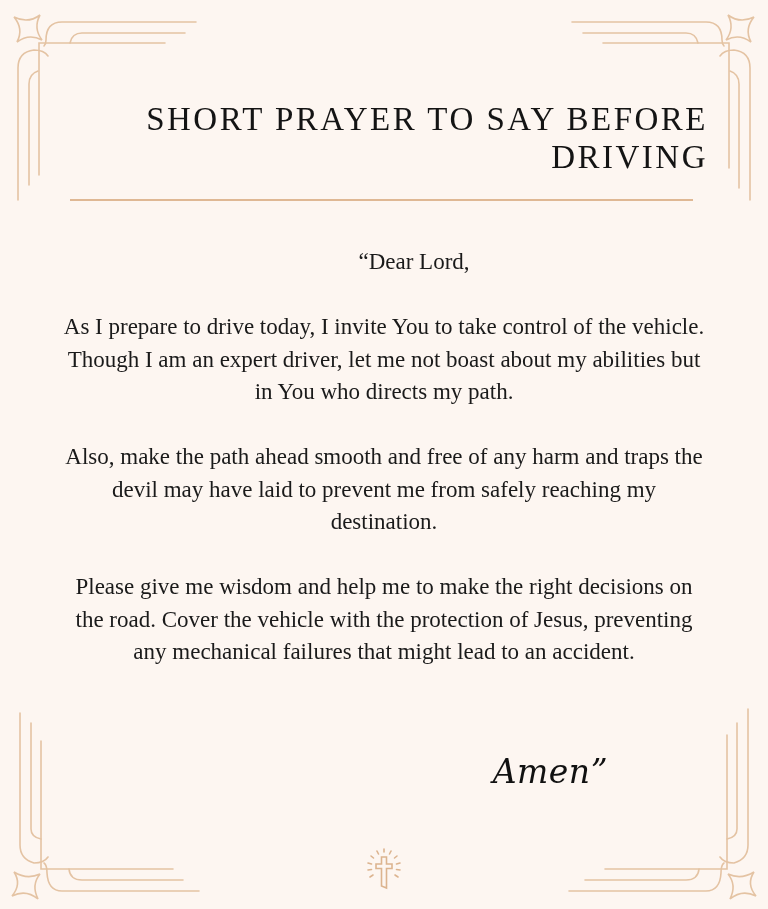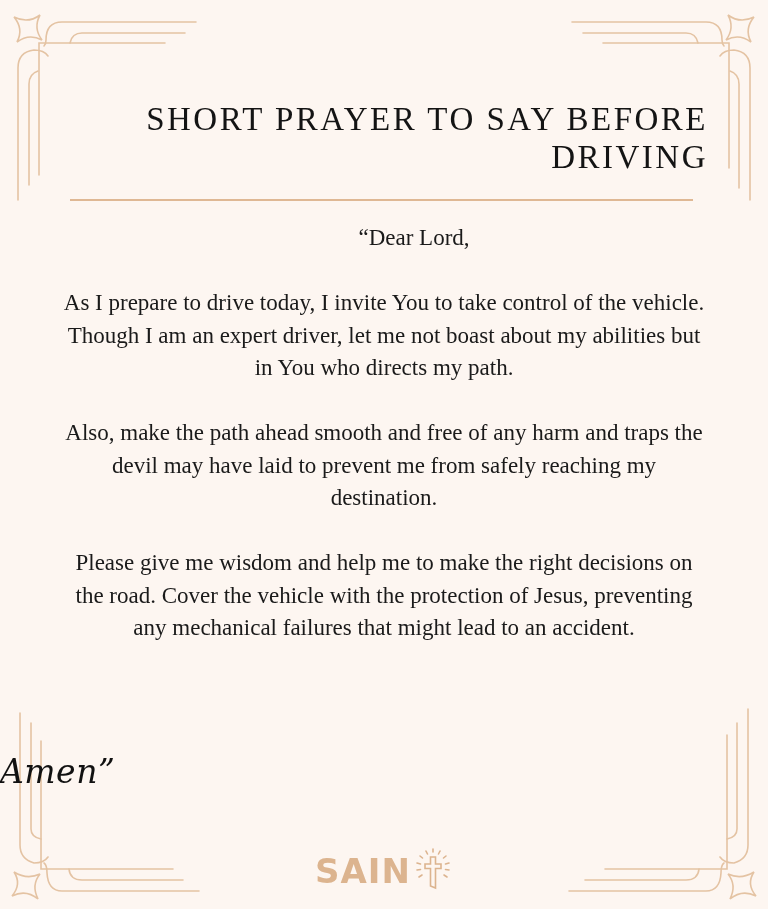--- a/index.html
+++ b/index.html
@@ -52,27 +52,28 @@
       font-family: "Liberation Serif", "DejaVu Serif", serif;
       font-size: 23px;
       line-height: 32.5px;
       color: #1a1a1a;
     }
     .body-text p {
       margin: 0 0 32.5px 0;
     }
     .body-text .greeting {
       margin-left: 60px;
+      margin-top: 24px;
     }
     .amen {
       position: absolute;
       left: 0;
       width: 608px;
       top: 752px;
-      text-align: left;
+      text-align: right;
       font-family: "DejaVu Serif", serif;
       font-style: italic;
       font-size: 33px;
       color: #111;
       letter-spacing: 0.5px;
     }
     .logo {
       position: absolute;
       top: 848px;
       left: 0;
@@ -142,21 +143,20 @@
 <div class="body-text">
   <p class="greeting">“Dear Lord,</p>
   <p>As I prepare to drive today, I invite You to take control of the vehicle. Though I am an expert driver, let me not boast about my abilities but in You who directs my path.</p>
   <p>Also, make the path ahead smooth and free of any harm and traps the devil may have laid to prevent me from safely reaching my destination.</p>
   <p>Please give me wisdom and help me to make the right decisions on the road. Cover the vehicle with the protection of Jesus, preventing any mechanical failures that might lead to an accident.</p>
 </div>
 
 <div class="amen">Amen”</div>
 
 <div class="logo">
-  <span>SAIN</span>
   <svg width="40" height="46" viewBox="0 0 40 46" xmlns="http://www.w3.org/2000/svg">
     <g fill="none" stroke="#dcb48f" stroke-width="1.6" stroke-linecap="round">
 
       <path d="M17.5,9 H22.5 V16 H28 V20.5 H22.5 V40 L17.5,38 V20.5 H12 V16 H17.5 Z"></path>
 
       <line x1="20" y1="1" x2="20" y2="4"></line>
       <line x1="13" y1="3" x2="14.5" y2="6"></line>
       <line x1="27" y1="3" x2="25.5" y2="6"></line>
       <line x1="7" y1="8" x2="9.5" y2="10"></line>
       <line x1="33" y1="8" x2="30.5" y2="10"></line>

